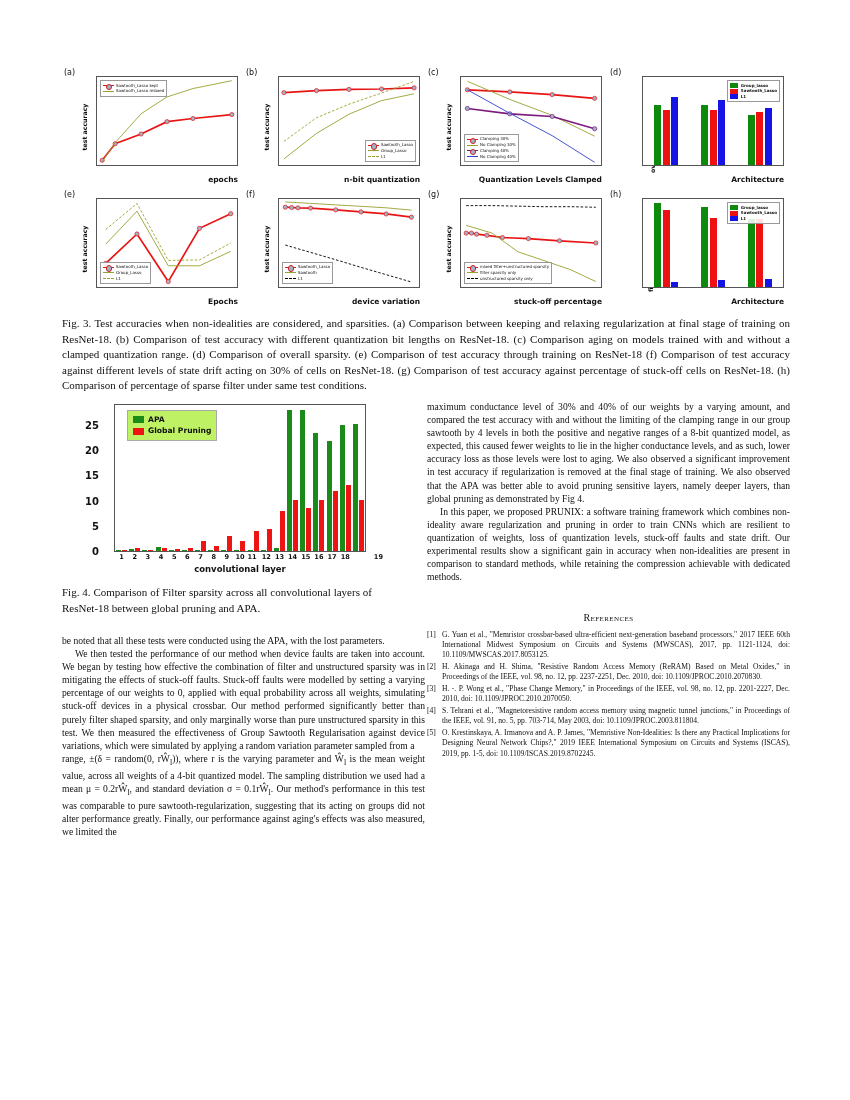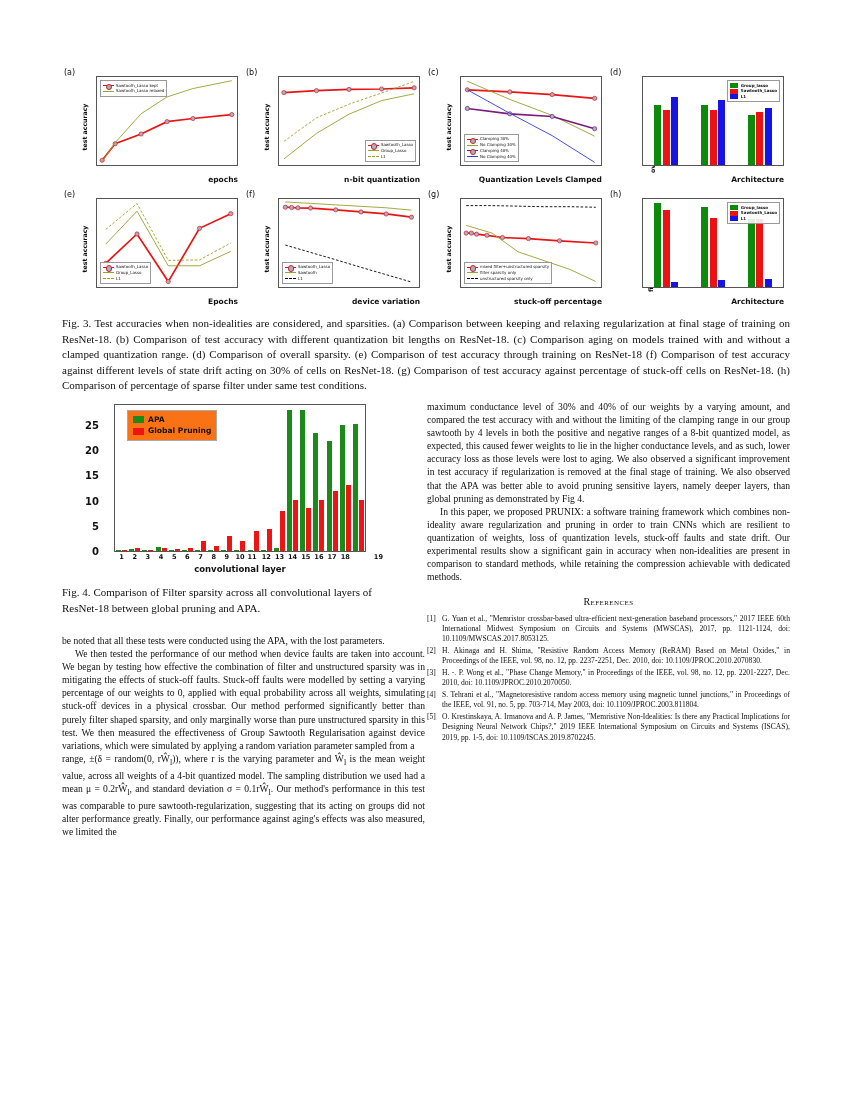--- a/index.html
+++ b/index.html
@@ -61,21 +61,21 @@
   .f4bar.apa { background:#1a8a18; }
   .f4bar.gp  { background:#ef1414; }
   .f4ylab { position:absolute; left:-2px; top:50%; transform:translateY(-50%) rotate(-90deg);
             font-size:8px; font-weight:bold; font-family:"DejaVu Sans", sans-serif; white-space:nowrap; }
   .f4xlab { position:absolute; left:42px; right:6px; bottom:6px; text-align:center;
             font-size:8.5px; font-weight:bold; font-family:"DejaVu Sans", sans-serif; }
   .f4yt { position:absolute; right:100%; margin-right:16px; transform:translateY(-50%);
           font-size:10px; font-weight:bold; font-family:"DejaVu Sans", sans-serif; }
   .f4xt { position:absolute; top:100%; margin-top:2px; transform:translateX(-50%);
           font-size:6.6px; font-weight:bold; font-family:"DejaVu Sans", sans-serif; }
-  #f4lgd { position:absolute; left:12px; top:5px; background:#f97316; border:0.7px solid #aaa;
+  #f4lgd { position:absolute; left:12px; top:5px; background:#bef264; border:0.7px solid #aaa;
            padding:3px 5px; font-size:7.6px; font-weight:bold;
            font-family:"DejaVu Sans", sans-serif; line-height:1.5; z-index:6; }
   #f4lgd .row { display:flex; align-items:center; }
   #f4lgd .swb { width:11px; height:7px; margin-right:4px; }
   svg { display:block; }
 </style>
 </head>
 <body>
 
 <div class="page">
@@ -485,21 +485,21 @@
 
   <div class="col" style="left:62px; top:634px;">
     <p class="noind">be noted that all these tests were conducted using the APA, with the lost parameters.</p>
     <p>We then tested the performance of our method when device faults are taken into account. We began by testing how effective the combination of filter and unstructured sparsity was in mitigating the effects of stuck-off faults. Stuck-off faults were modelled by setting a varying percentage of our weights to 0, applied with equal probability across all weights, simulating stuck-off devices in a physical crossbar. Our method performed significantly better than purely filter shaped sparsity, and only marginally worse than pure unstructured sparsity in this test. We then measured the effectiveness of Group Sawtooth Regularisation against device variations, which were simulated by applying a random variation parameter sampled from a</p>
     <p class="noind"><span>range, ±(δ = random(0, rŴ</span><sub>l</sub><span>)), where r is the varying parameter and Ŵ</span><sub>l</sub><span> is the mean weight value, across all weights of a 4-bit quantized model. The sampling distribution we used had a mean μ = 0.2rŴ</span><sub>l</sub><span>, and standard deviation σ = 0.1rŴ</span><sub>l</sub><span>. Our method's performance in this test was comparable to pure sawtooth-regularization, suggesting that its acting on groups did not alter performance greatly. Finally, our performance against aging's effects was also measured, we limited the</span></p>
   </div>
 
   <div class="col" style="left:427px; top:400px;">
     <p class="noind">maximum conductance level of 30% and 40% of our weights by a varying amount, and compared the test accuracy with and without the limiting of the clamping range in our group sawtooth by 4 levels in both the positive and negative ranges of a 8-bit quantized model, as expected, this caused fewer weights to lie in the higher conductance levels, and as such, lower accuracy loss as those levels were lost to aging. We also observed a significant improvement in test accuracy if regularization is removed at the final stage of training. We also observed that the APA was better able to avoid pruning sensitive layers, namely deeper layers, than global pruning as demonstrated by Fig 4.</p>
     <p>In this paper, we proposed PRUNIX: a software training framework which combines non-ideality aware regularization and pruning in order to train CNNs which are resilient to quantization of weights, loss of quantization levels, stuck-off faults and state drift. Our experimental results show a significant gain in accuracy when non-idealities are present in comparison to standard methods, while retaining the compression achievable with dedicated methods.</p>
-    <div class="sechead" style="margin-top:12px;">References</div>
+    <div class="sechead" style="margin-top:28px;">References</div>
     <div class="refs" id="ref-list">
         <div class="ref">
           <span class="refn">[1]</span>
           <span class="reft">G. Yuan et al., "Memristor crossbar-based ultra-efficient next-generation baseband processors," 2017 IEEE 60th International Midwest Symposium on Circuits and Systems (MWSCAS), 2017, pp. 1121-1124, doi: 10.1109/MWSCAS.2017.8053125.</span>
         </div>
         <div class="ref">
           <span class="refn">[2]</span>
           <span class="reft">H. Akinaga and H. Shima, "Resistive Random Access Memory (ReRAM) Based on Metal Oxides," in Proceedings of the IEEE, vol. 98, no. 12, pp. 2237-2251, Dec. 2010, doi: 10.1109/JPROC.2010.2070830.</span>
         </div>
         <div class="ref">

